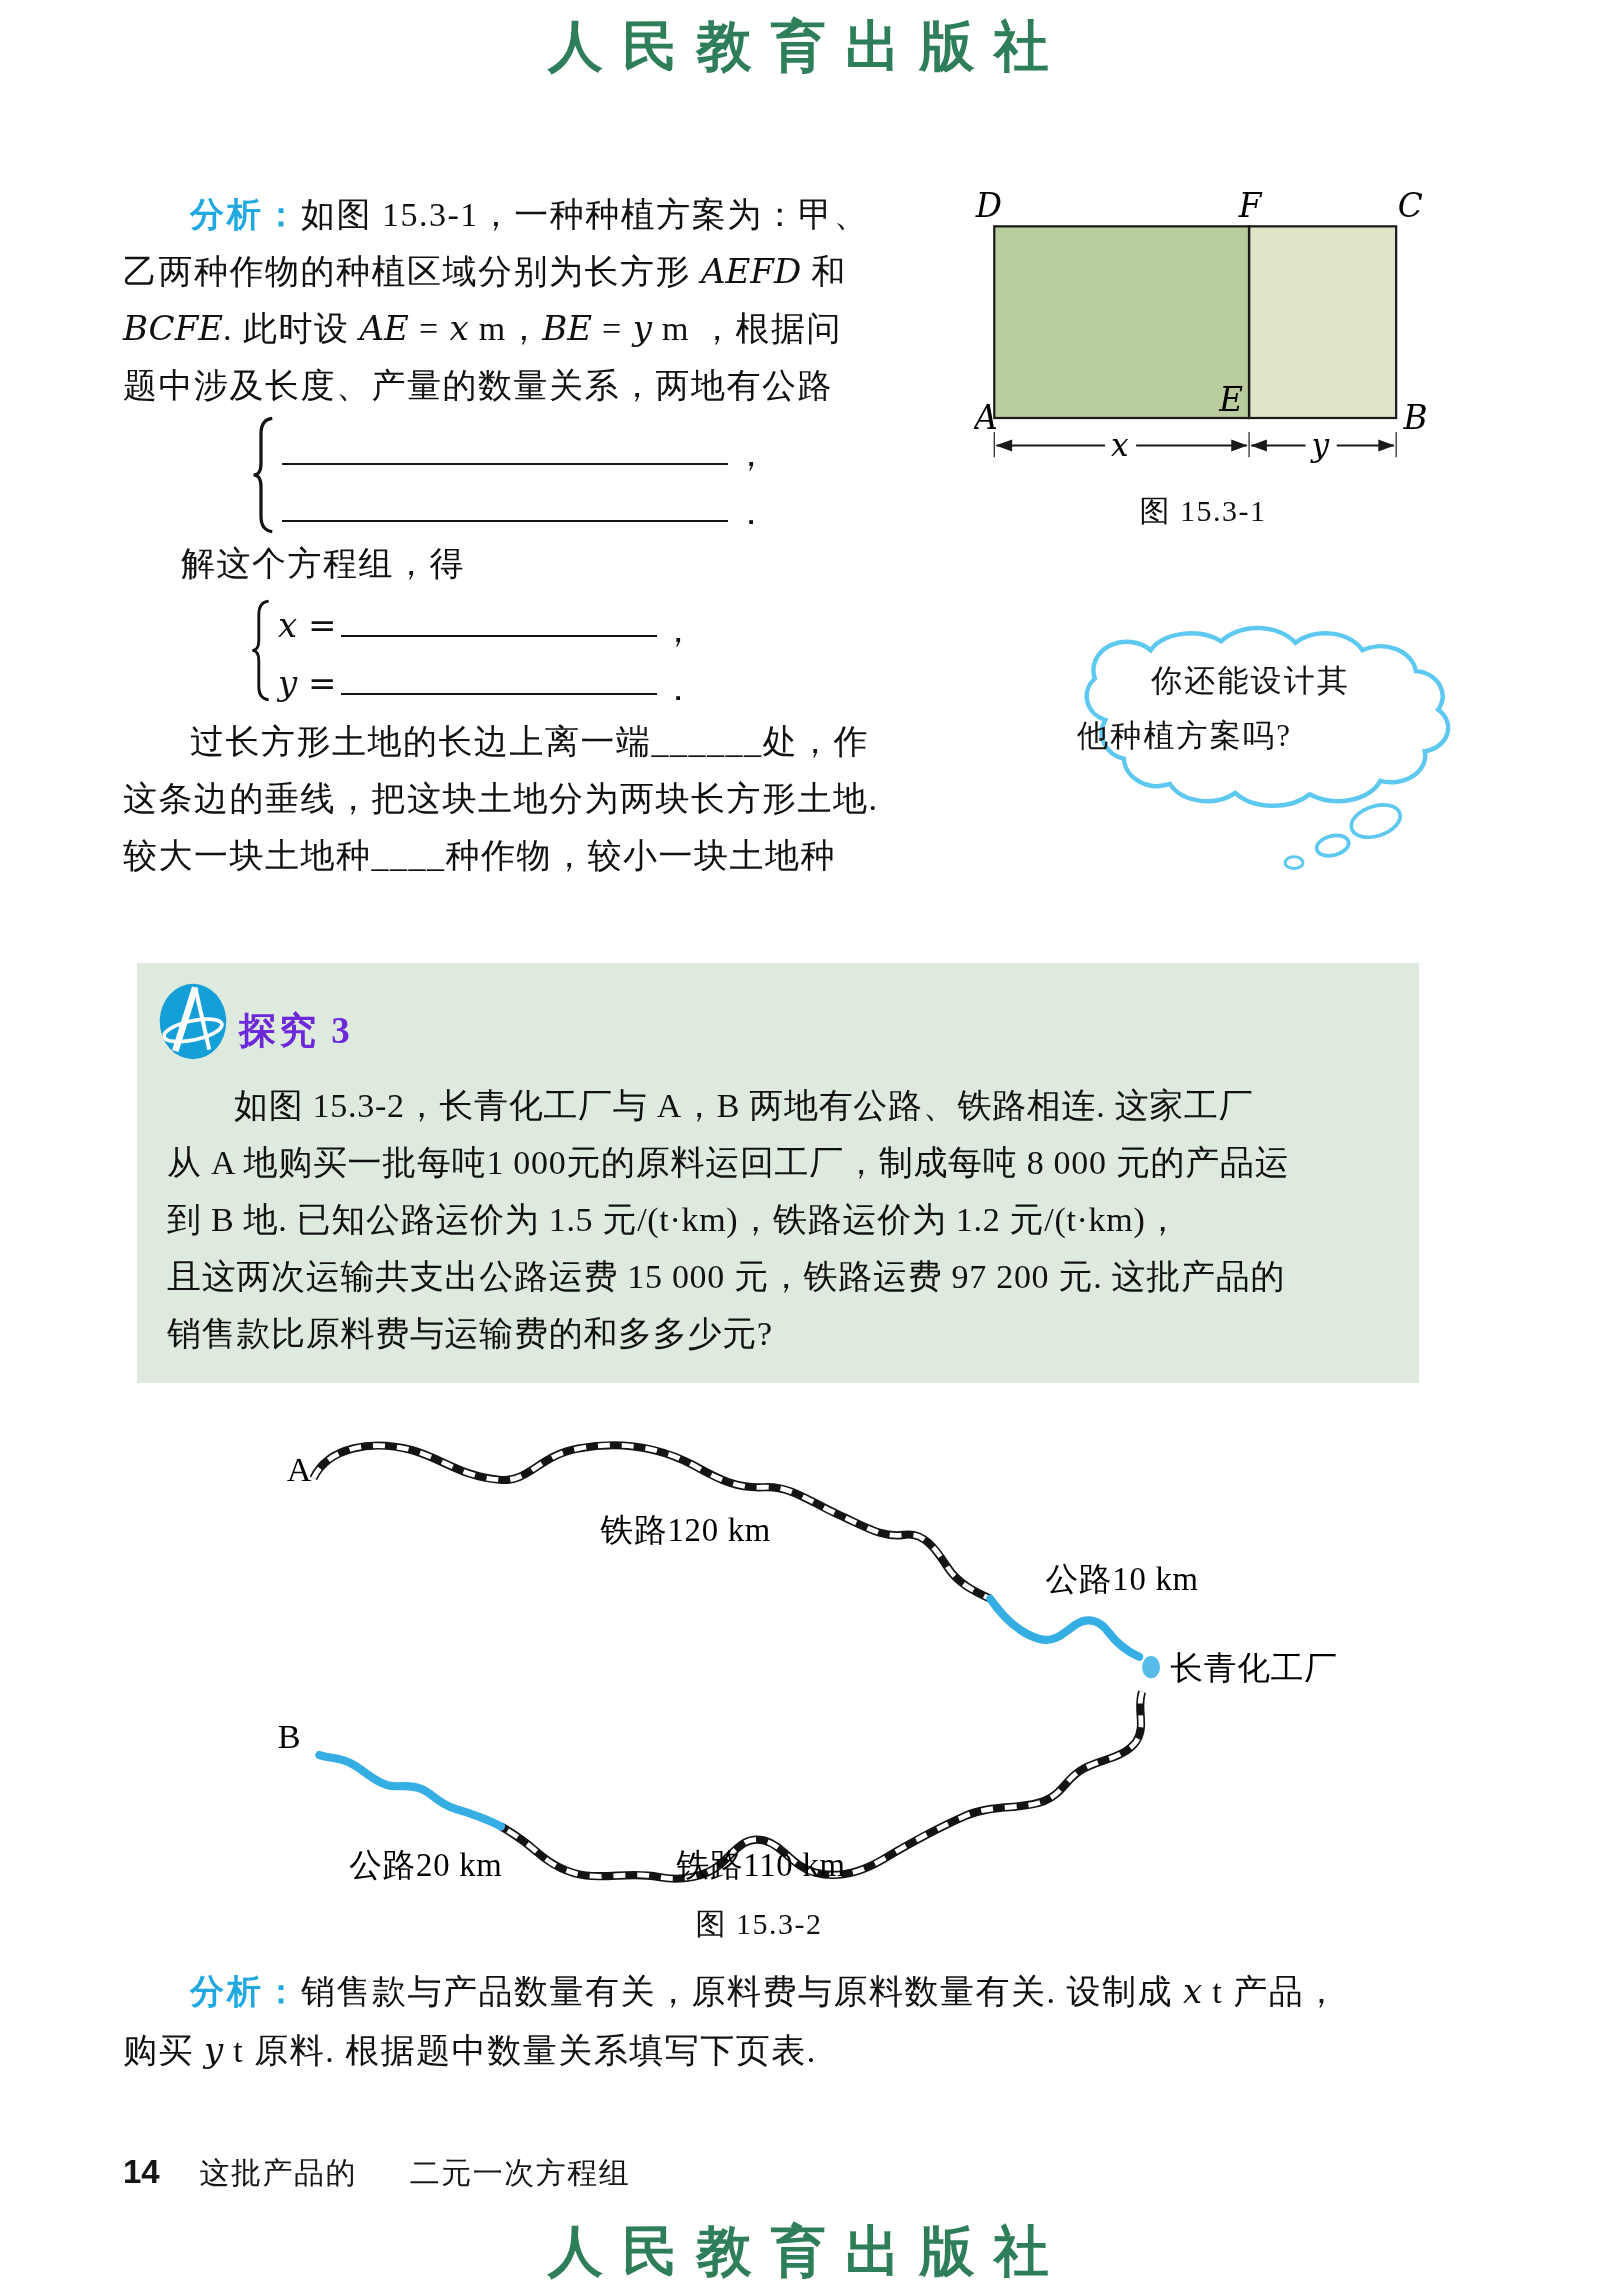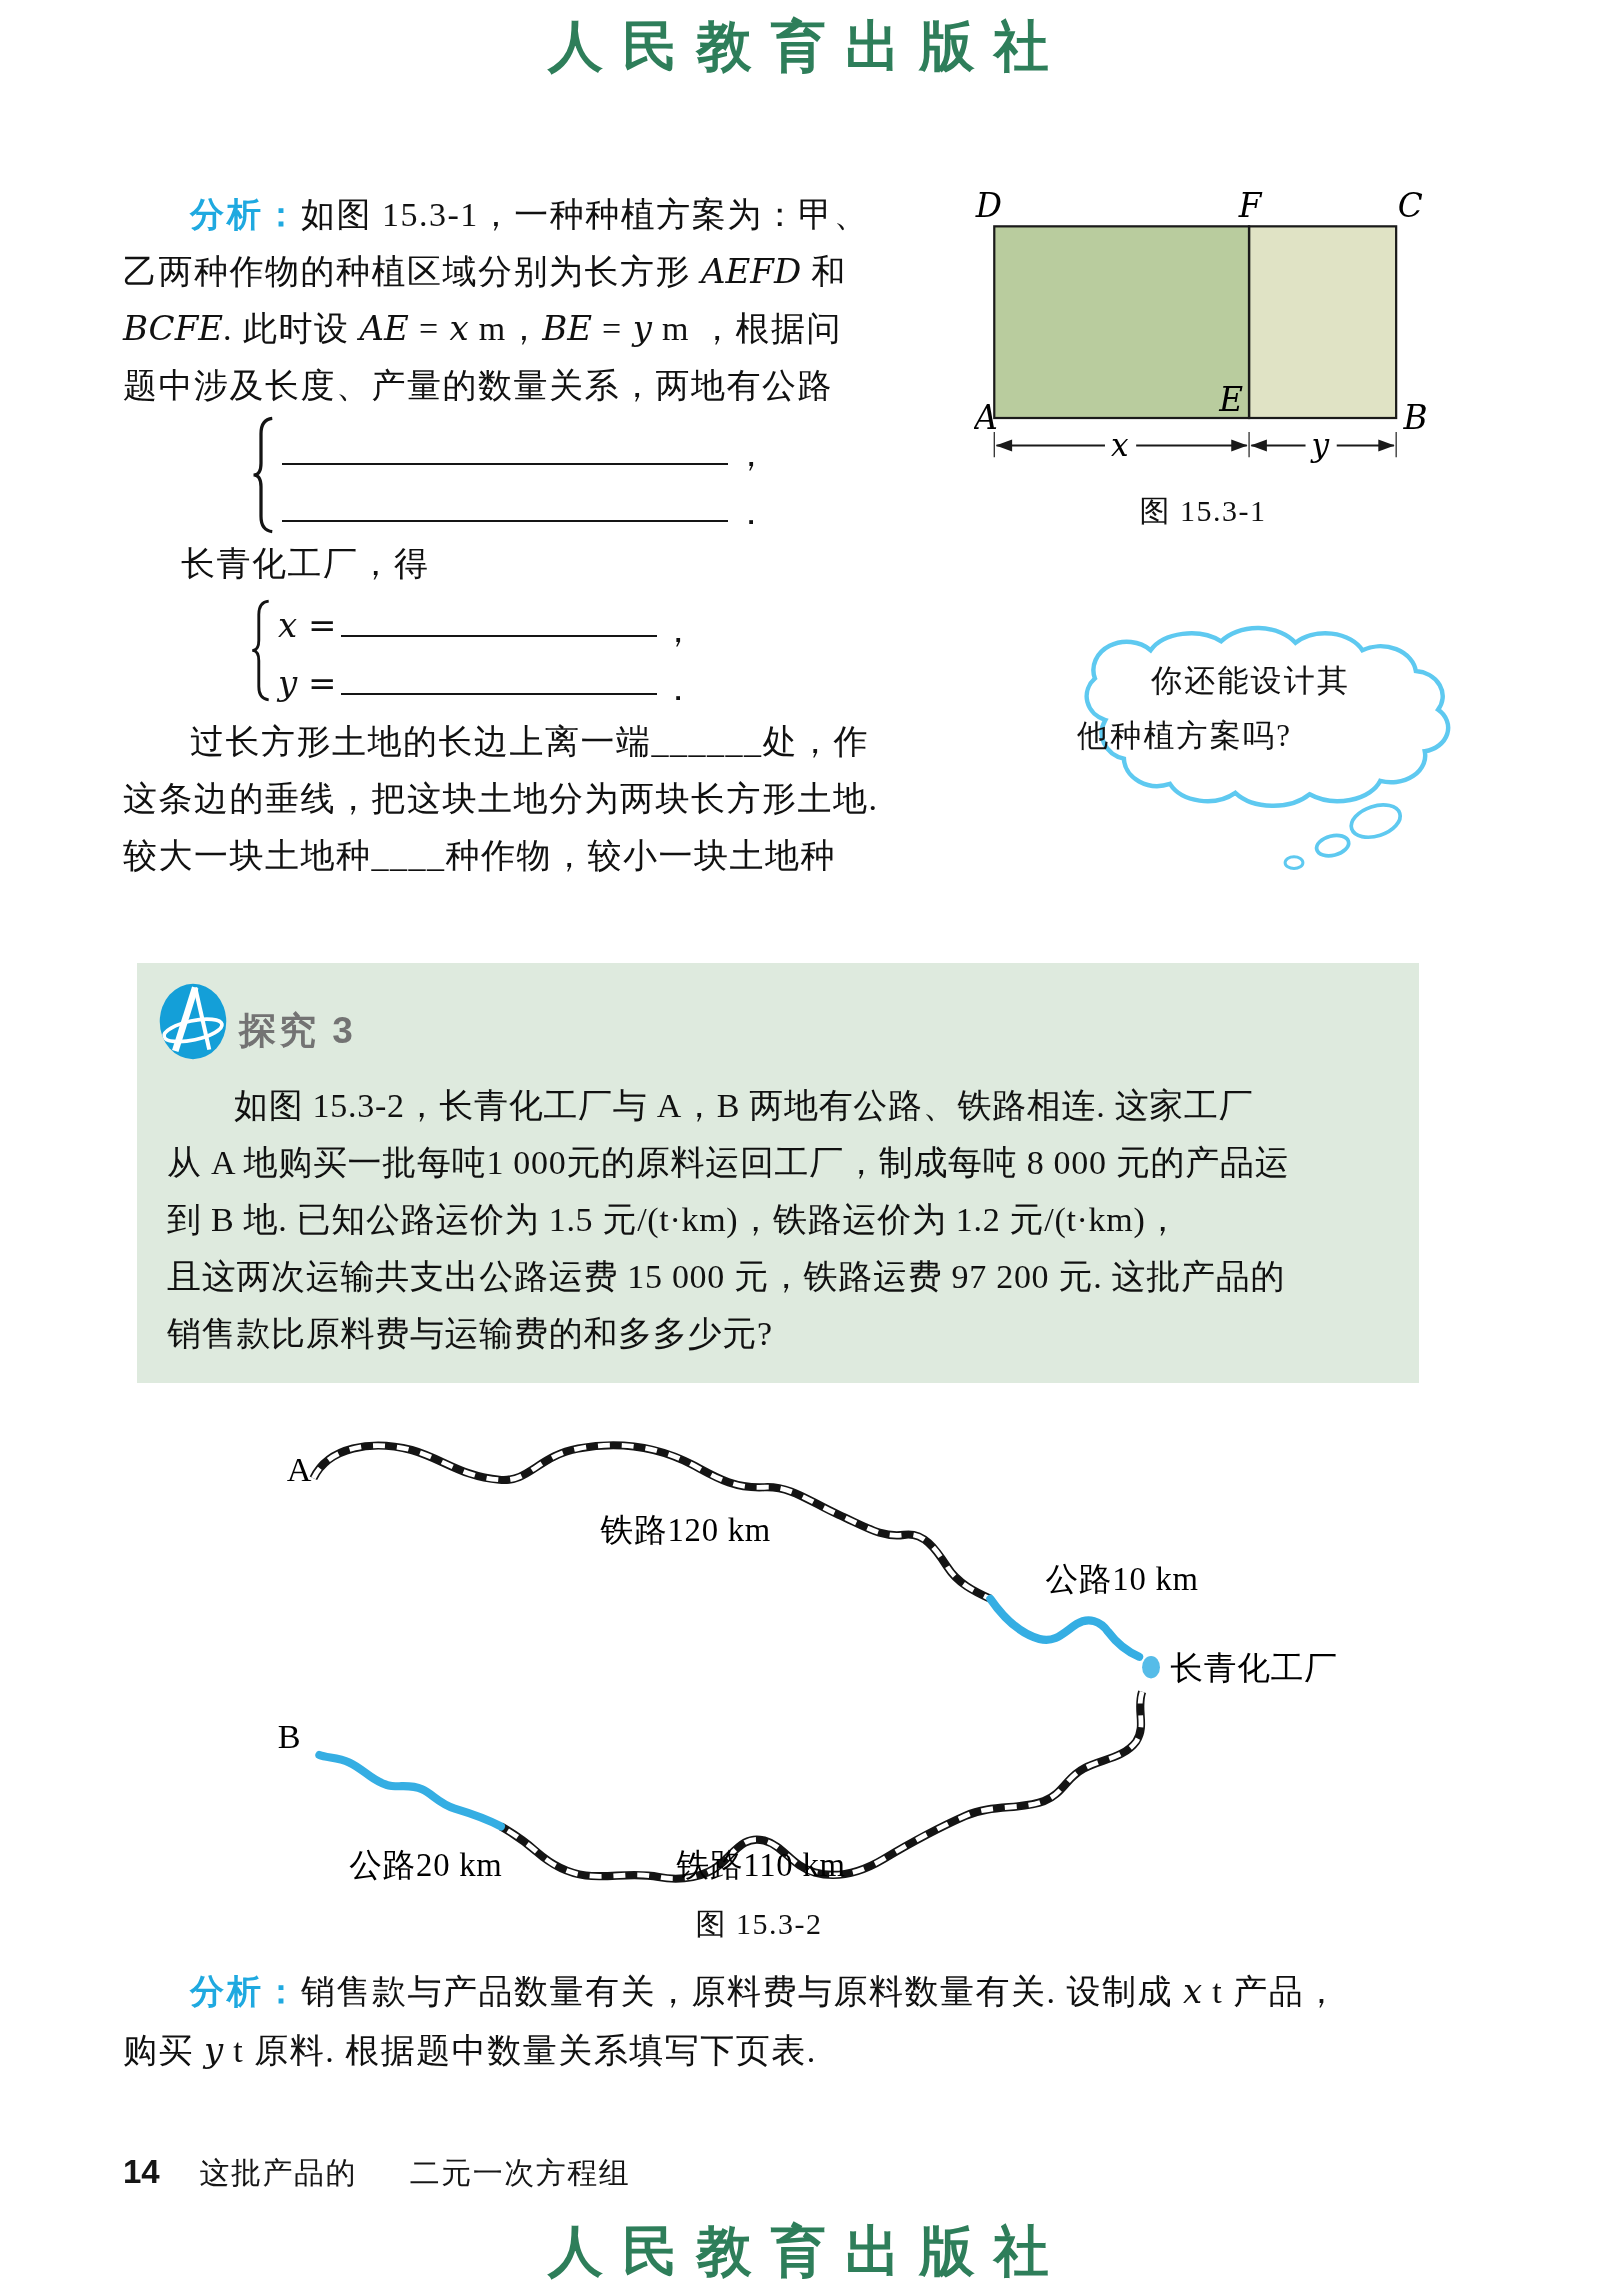--- a/index.html
+++ b/index.html
@@ -14,21 +14,21 @@
   .it{font-style:italic;font-family:"DejaVu Serif",serif;letter-spacing:0;}
   .logo{
     width:1616px;text-align:center;color:#2e7e5a;
     font-family:"DejaVu Serif",serif;font-weight:bold;
     font-size:55px;letter-spacing:19.3px;
   }
   .underline-blank{border-bottom:2.2px solid #151515;}
   .eq-punct{font-size:34px;}
   .solve-line{font-size:34px;letter-spacing:1.5px;}
   .explore-box{background:#deeade;}
-  .explore-title{font-family:Liberation Sans, sans-serif;font-weight:bold;font-size:37px;letter-spacing:3px;color:#737373;}
+  .explore-title{font-family:Liberation Serif, serif;font-weight:bold;font-size:37px;letter-spacing:3px;color:#6d28d9;}
   .explore-line{font-size:34px;line-height:57px;letter-spacing:0.7px;white-space:nowrap;}
   .fig-caption{font-size:30px;letter-spacing:1.5px;text-align:center;}
   .bubble-text{font-size:31px;letter-spacing:2.2px;white-space:nowrap;}
   .footer{font-family:"Liberation Sans",sans-serif;font-size:30px;letter-spacing:1.5px;color:#161616;}
   .footer .pagenum{font-weight:bold;font-size:33px;margin-right:30px;letter-spacing:0;}
   .map-label{font-size:44px;letter-spacing:1px;}
   svg text{font-family:"Liberation Serif",serif;}
   svg text.itl{font-style:italic;font-family:"DejaVu Serif",serif;}
 </style>
 </head>
@@ -46,21 +46,21 @@
 <div class="abs" style="left:251px;top:416px;width:521px;height:119px;">
   <svg class="abs" style="left:0;top:0;" width="25" height="118" viewBox="0 0 20 100" preserveAspectRatio="none">
     <path d="M17 2 Q8 3 8 15 L8 40 Q8 50 2 50 Q8 50 8 60 L8 85 Q8 97 17 98" fill="none" stroke="#141414" stroke-width="2.6"></path>
   </svg>
   <div class="abs underline-blank" style="left:31px;top:0;width:446px;height:47px;"></div>
   <div class="abs eq-punct" style="left:483px;top:16.4px;">，</div>
   <div class="abs underline-blank" style="left:31px;top:52px;width:446px;height:52px;"></div>
   <div class="abs eq-punct" style="left:483px;top:74px;">．</div>
 </div>
 
-<div class="abs solve-line" style="left:181px;top:541px;">长青化工厂，得</div>
+<div class="abs solve-line" style="left:181px;top:541px;">解这个方程组，得</div>
 
 <div class="abs" style="left:250px;top:599px;width:461px;height:104px;">
   <svg class="abs" style="left:0;top:0;" width="22" height="103" viewBox="0 0 20 100" preserveAspectRatio="none">
     <path d="M17 2 Q8 3 8 15 L8 40 Q8 50 2 50 Q8 50 8 60 L8 85 Q8 97 17 98" fill="none" stroke="#141414" stroke-width="2.6"></path>
   </svg>
   <div class="abs it" style="left:28px;top:6px;font-size:34px;">x =</div>
   <div class="abs underline-blank" style="left:91px;top:0;width:316px;height:36px;"></div>
   <div class="abs eq-punct" style="left:411px;top:9px;">，</div>
   <div class="abs it" style="left:28px;top:64px;font-size:34px;">y =</div>
   <div class="abs underline-blank" style="left:91px;top:58px;width:316px;height:36px;"></div>

